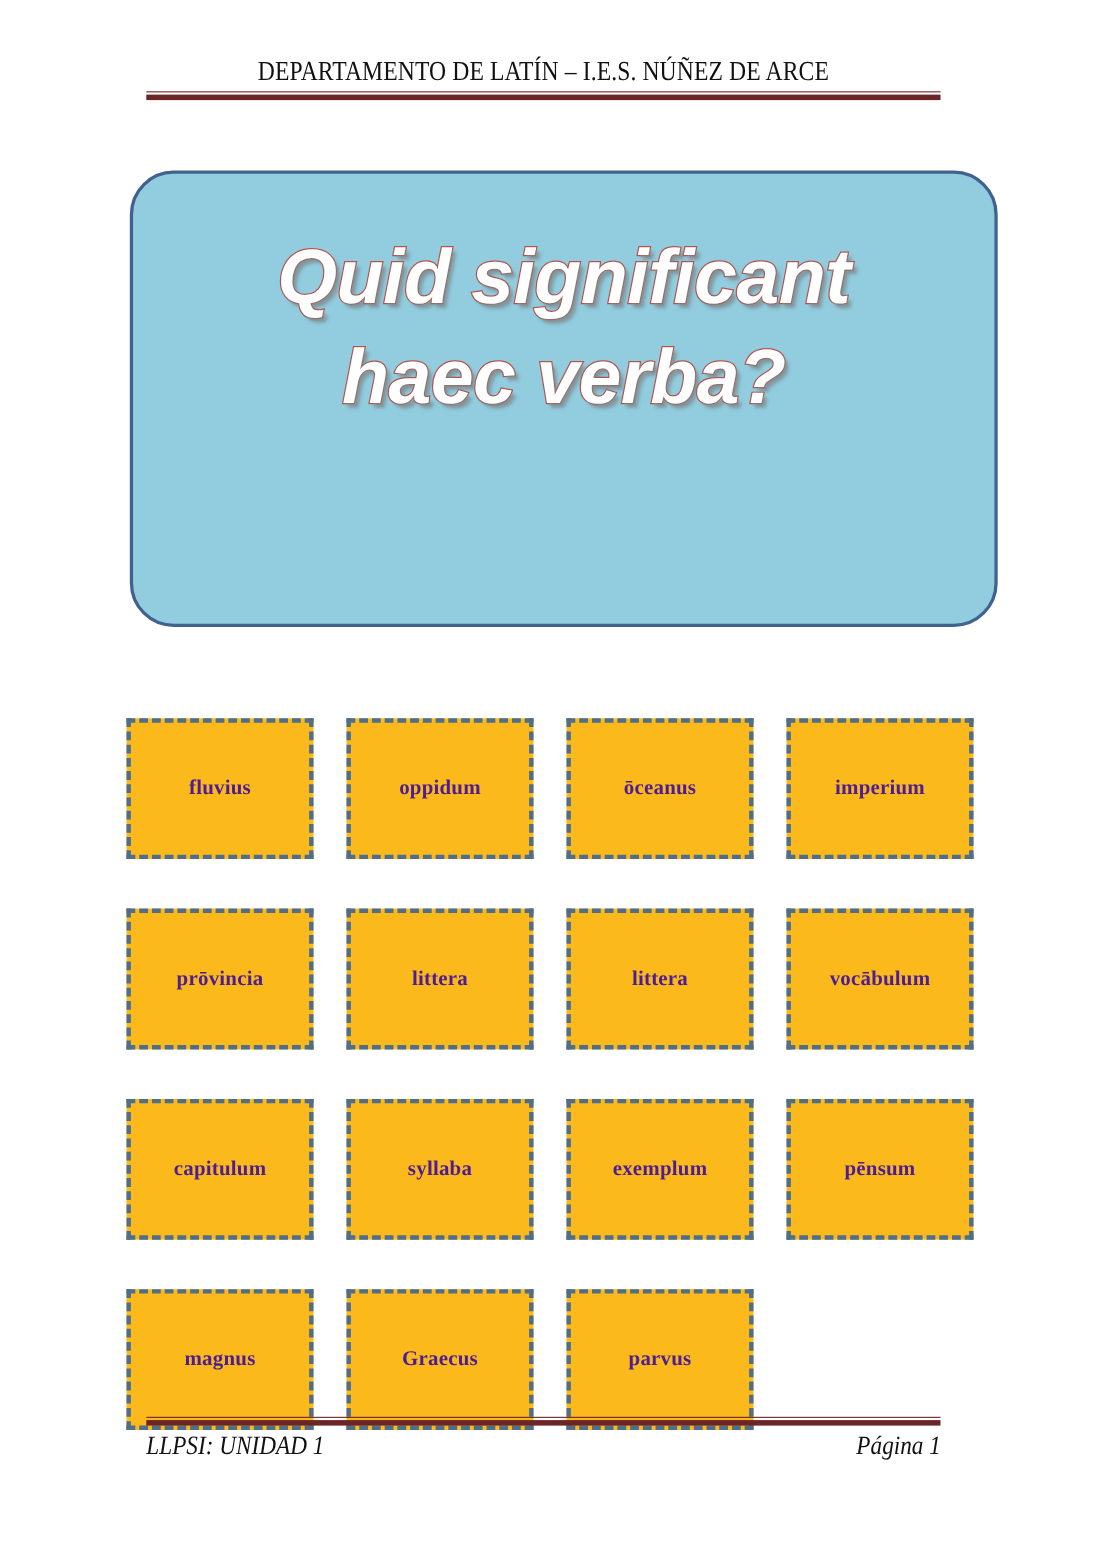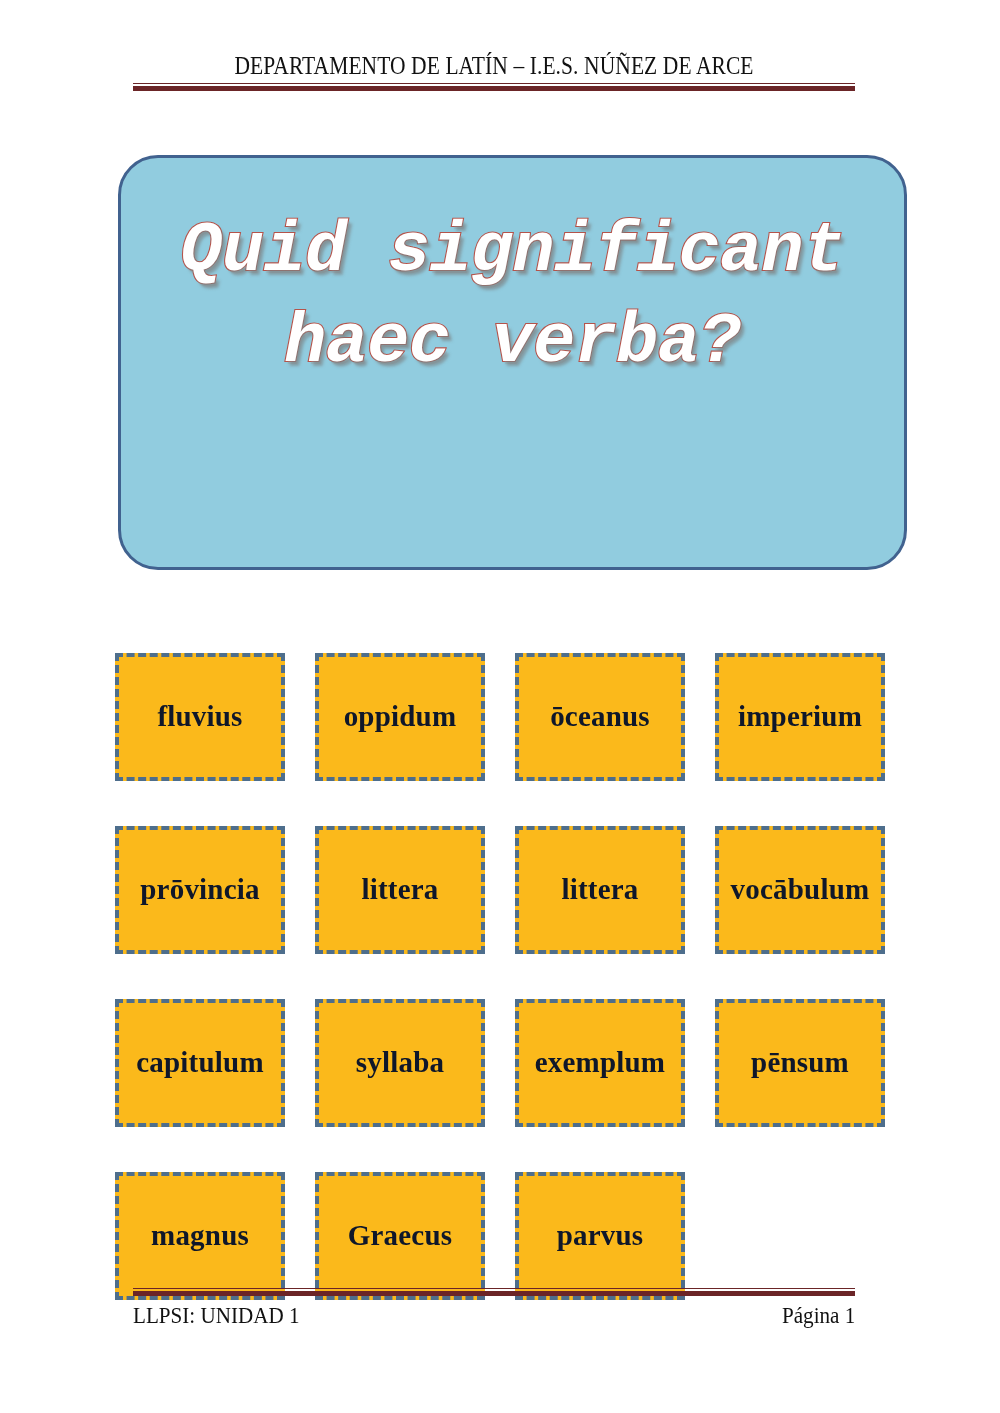--- a/index.html
+++ b/index.html
@@ -76,21 +76,21 @@
     border: 3px solid #41628F;
     border-radius: 40px;
     display: flex;
     align-items: flex-start;
     justify-content: center;
   }
   .banner-title {
     margin-top: 48px;
     width: 100%;
     text-align: center;
-    font-family: Liberation Mono, monospace;
+    font-family: Liberation Sans, sans-serif;
     font-style: italic;
     font-weight: bold;
     font-size: 70px;
     line-height: 1.30;
     color: #ffffff;
     letter-spacing: -0.5px;
     -webkit-text-stroke: 2.2px #B5534A;
     paint-order: stroke fill;
     text-shadow:
        4px 5px 3px rgba(120,120,120,0.55),
@@ -116,33 +116,34 @@
     border: 4px dashed #4E6E8C;
     display: flex;
     align-items: center;
     justify-content: center;
     text-align: center;
     padding: 4px 6px;
   }
   .card-label {
     font-family: "Liberation Serif", "DejaVu Serif", serif;
     font-weight: bold;
-    font-size: 29px;
-    color: #0f172a;
+    font-size: 19px;
+    color: #4c1d95;
     line-height: 1.1;
     letter-spacing: 0.2px;
     white-space: nowrap;
   }
 
   
   .footer {
     position: absolute;
     left: 133px;
     top: 1288px;
     width: 722px;
+    font-style: italic;
   }
   .footer .rule-double { margin-top: 0; }
   .footer-row {
     margin-top: 6px;
     display: flex;
     justify-content: space-between;
     align-items: baseline;
   }
   .footer-text {
     font-family: "Liberation Serif", "DejaVu Serif", serif;

